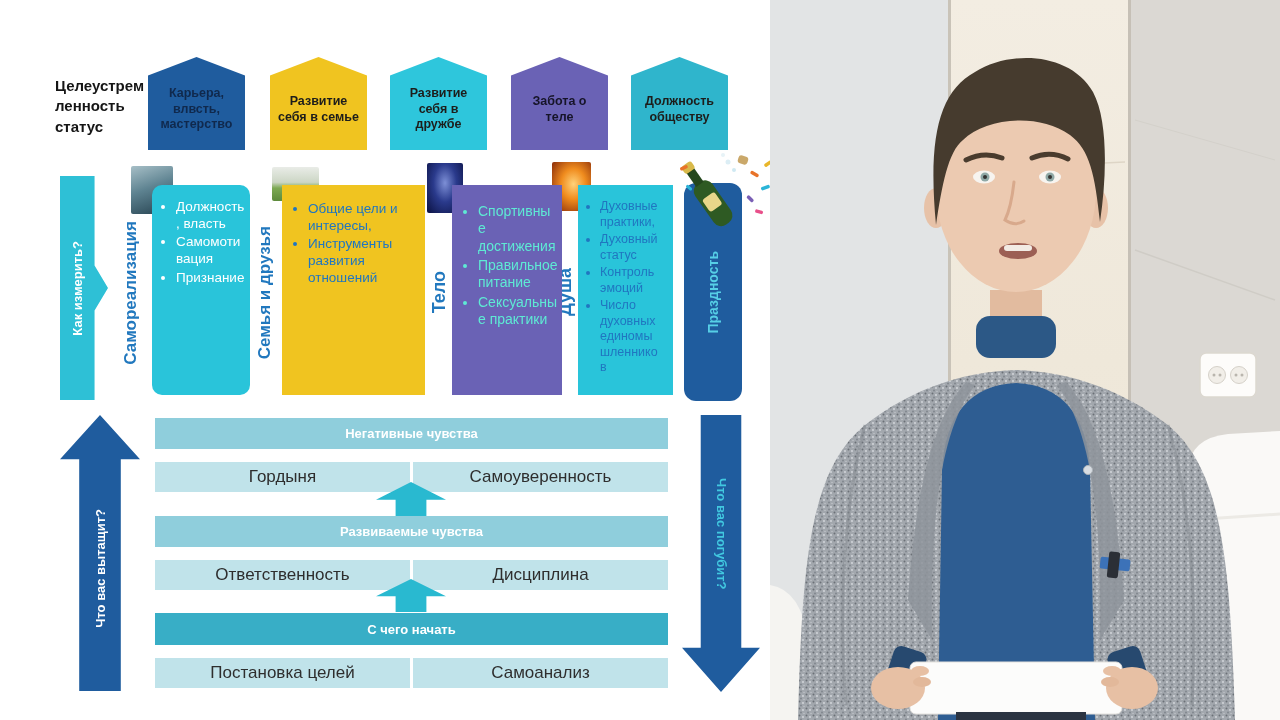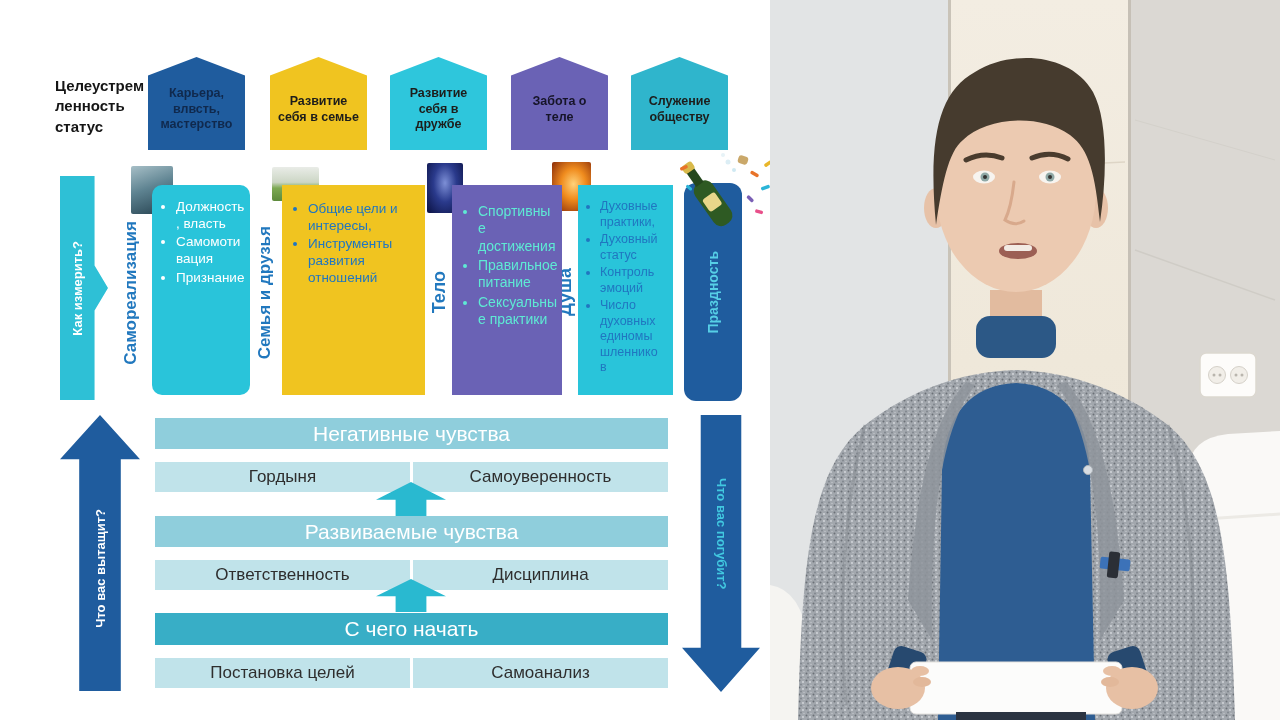--- a/index.html
+++ b/index.html
@@ -65,21 +65,21 @@
   .down-big{position:absolute;left:682px;top:415px;width:78px;height:277px;background:#1f5c9e;
     clip-path:polygon(24% 0,76% 0,76% 84%,100% 84%,50% 100%,0 84%,24% 84%);
     display:flex;align-items:center;justify-content:center;}
   .down-big .inner{color:#41c8e0;font-weight:bold;font-size:13px;margin-bottom:40px;}
 
   
   .bars{position:absolute;left:155px;top:418px;width:513px;height:262px;}
   .row{position:absolute;left:0;width:513px;}
   .rowA{top:0;} .rowB{top:98px;} .rowC{top:195px;}
   .bar-header{height:31px;display:flex;align-items:center;justify-content:center;
-    background:#8fcedc;color:#fff;font-weight:normal;font-size:21px;}
+    background:#8fcedc;color:#fff;font-weight:bold;font-size:13px;}
   .rowC .bar-header{background:#38aec6;height:32px;}
   .bar-cells{display:flex;gap:3px;margin-top:13px;height:30px;}
   .cell{flex:1;background:#c0e3ea;display:flex;align-items:center;justify-content:center;
     font-size:17px;color:#2e2e2e;}
   .mini-arrow{position:absolute;left:221px;width:70px;background:#29b9d0;
     clip-path:polygon(50% 0,100% 52%,72% 52%,72% 100%,28% 100%,28% 52%,0 52%);}
   .ma1{top:64px;height:34px;} .ma2{top:161px;height:33px;}
 
   
   .celebrate{position:absolute;left:676px;top:150px;width:100px;height:100px;}
@@ -106,21 +106,21 @@
     <div class="pent c2">
       <span>Развитие себя в семье</span>
       </div>
     <div class="pent c3">
       <span>Развитие себя в дружбе</span>
       </div>
     <div class="pent c4">
       <span>Забота о теле</span>
       </div>
     <div class="pent c5">
-      <span>Служение обществу</span>
+      <span>Должность обществу</span>
       </div>
 
     <div class="measure">
       <div class="inner">
           <span class="vtext">Как измерить?</span>
         </div>
     </div>
 
     <div class="poster p1"></div>
     <div class="poster p2"></div>

